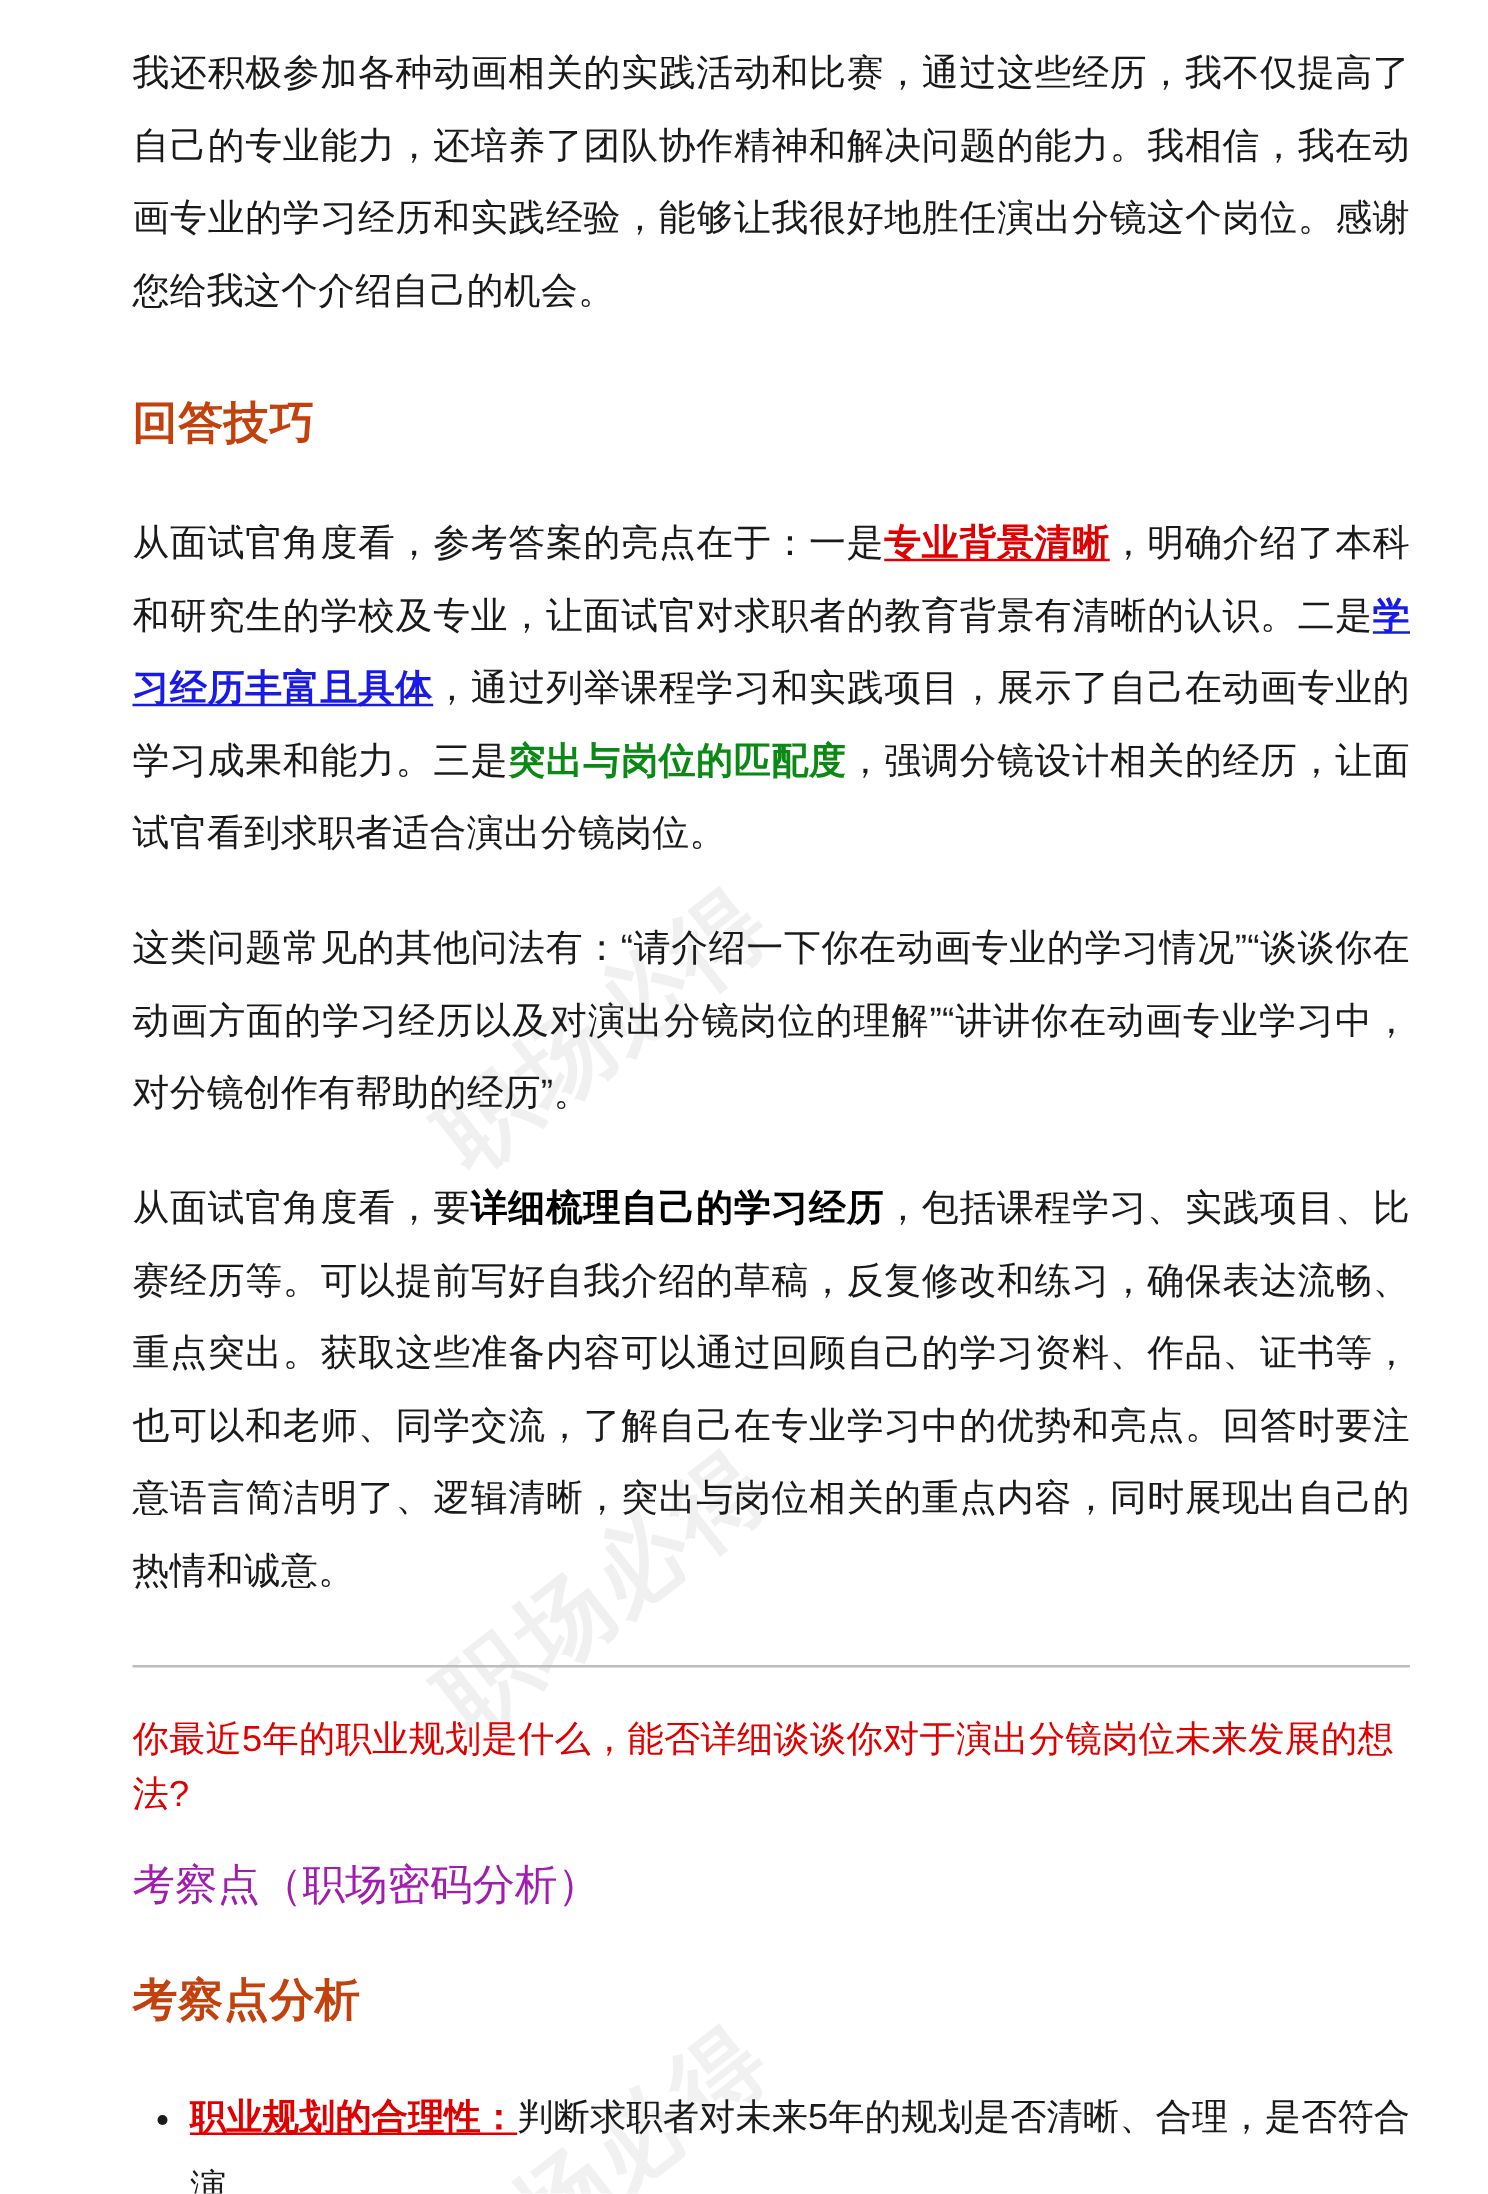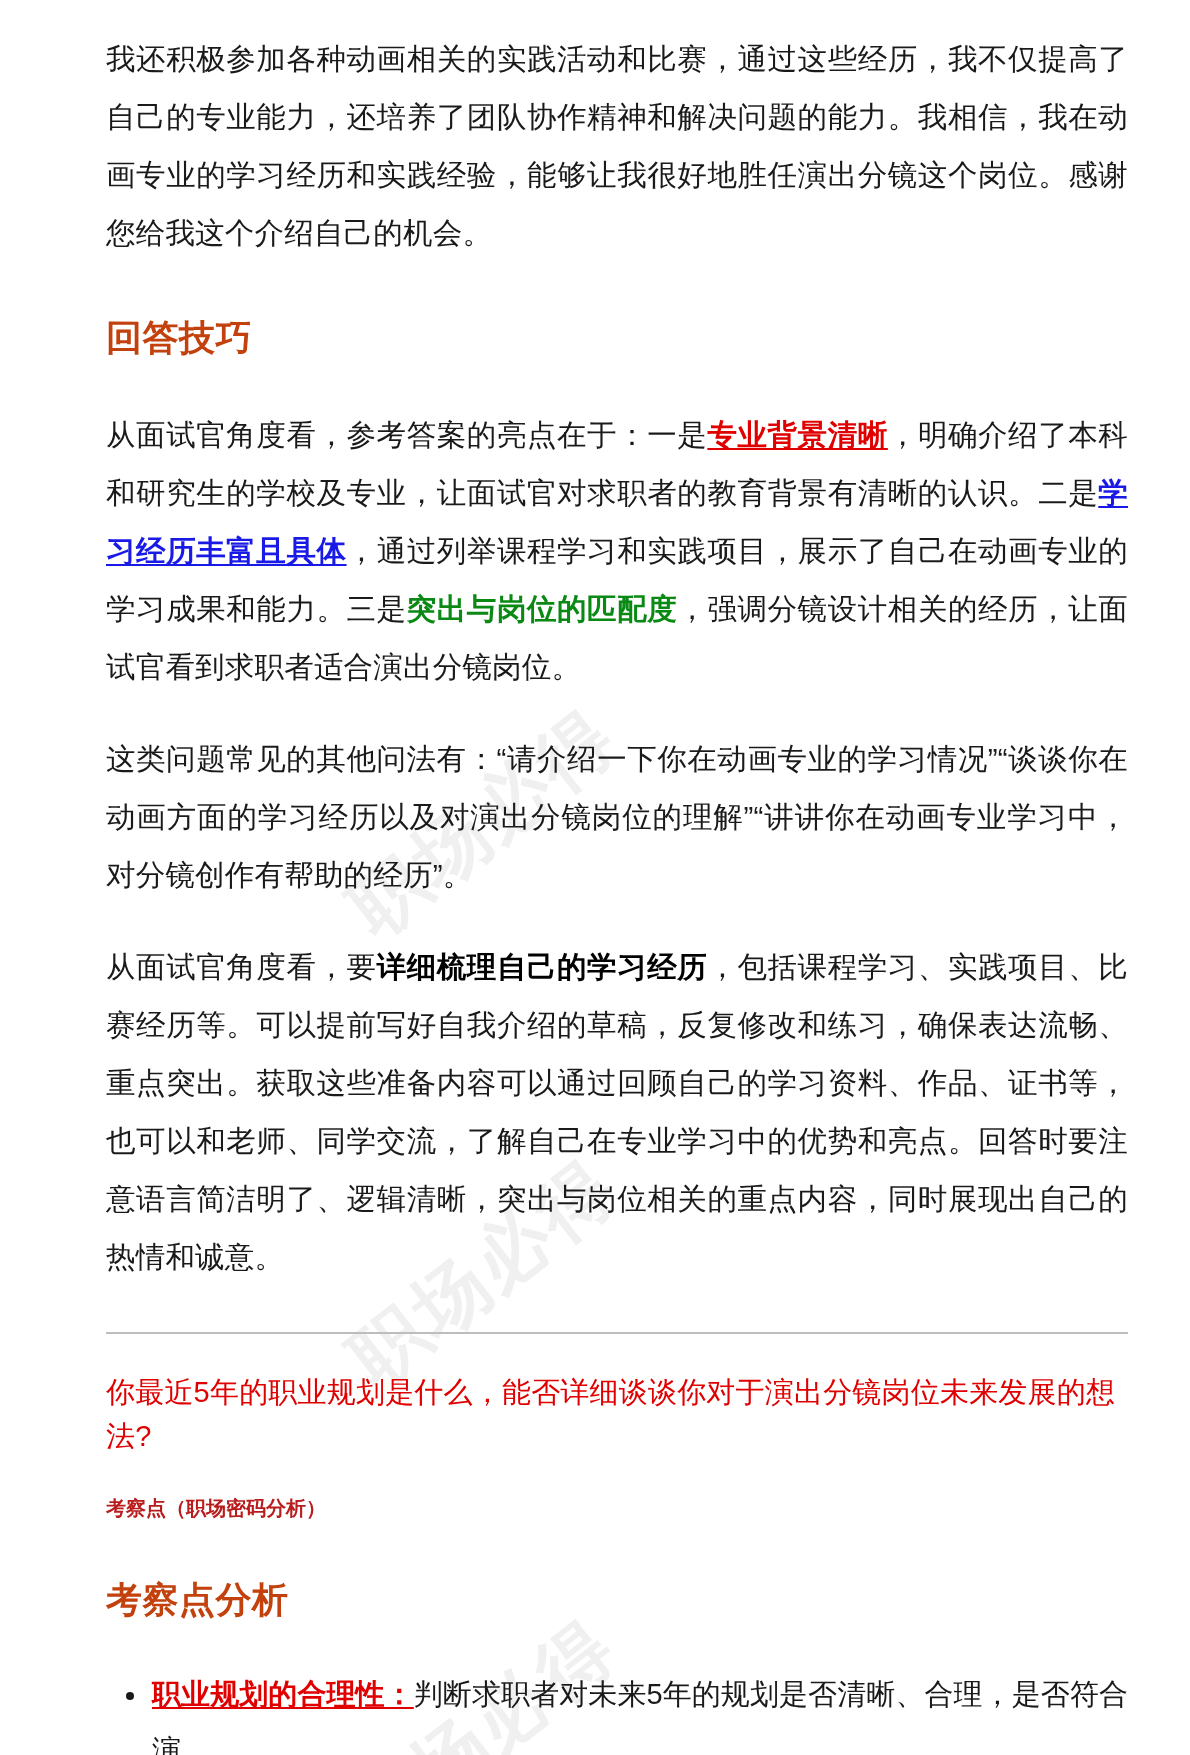--- a/index.html
+++ b/index.html
@@ -110,23 +110,23 @@
 
   p.question-heading {
     color: #e00000;
     font-weight: 400;
     font-size: 29px;
     line-height: 44px;
     margin: 0 0 30px 0;
     letter-spacing: 0.2px;
   }
   p.exam-point-label {
-    color: #b91c1c;
-    font-weight: 700;
-    font-size: 20px;
+    color: #a21caf;
+    font-weight: 400;
+    font-size: 34px;
     line-height: 40px;
     margin: 0 0 28px 0;
   }
 
   ul.point-list {
     margin: 0;
     padding: 0 0 0 46px;
     list-style: none;
   }
   ul.point-list li {

